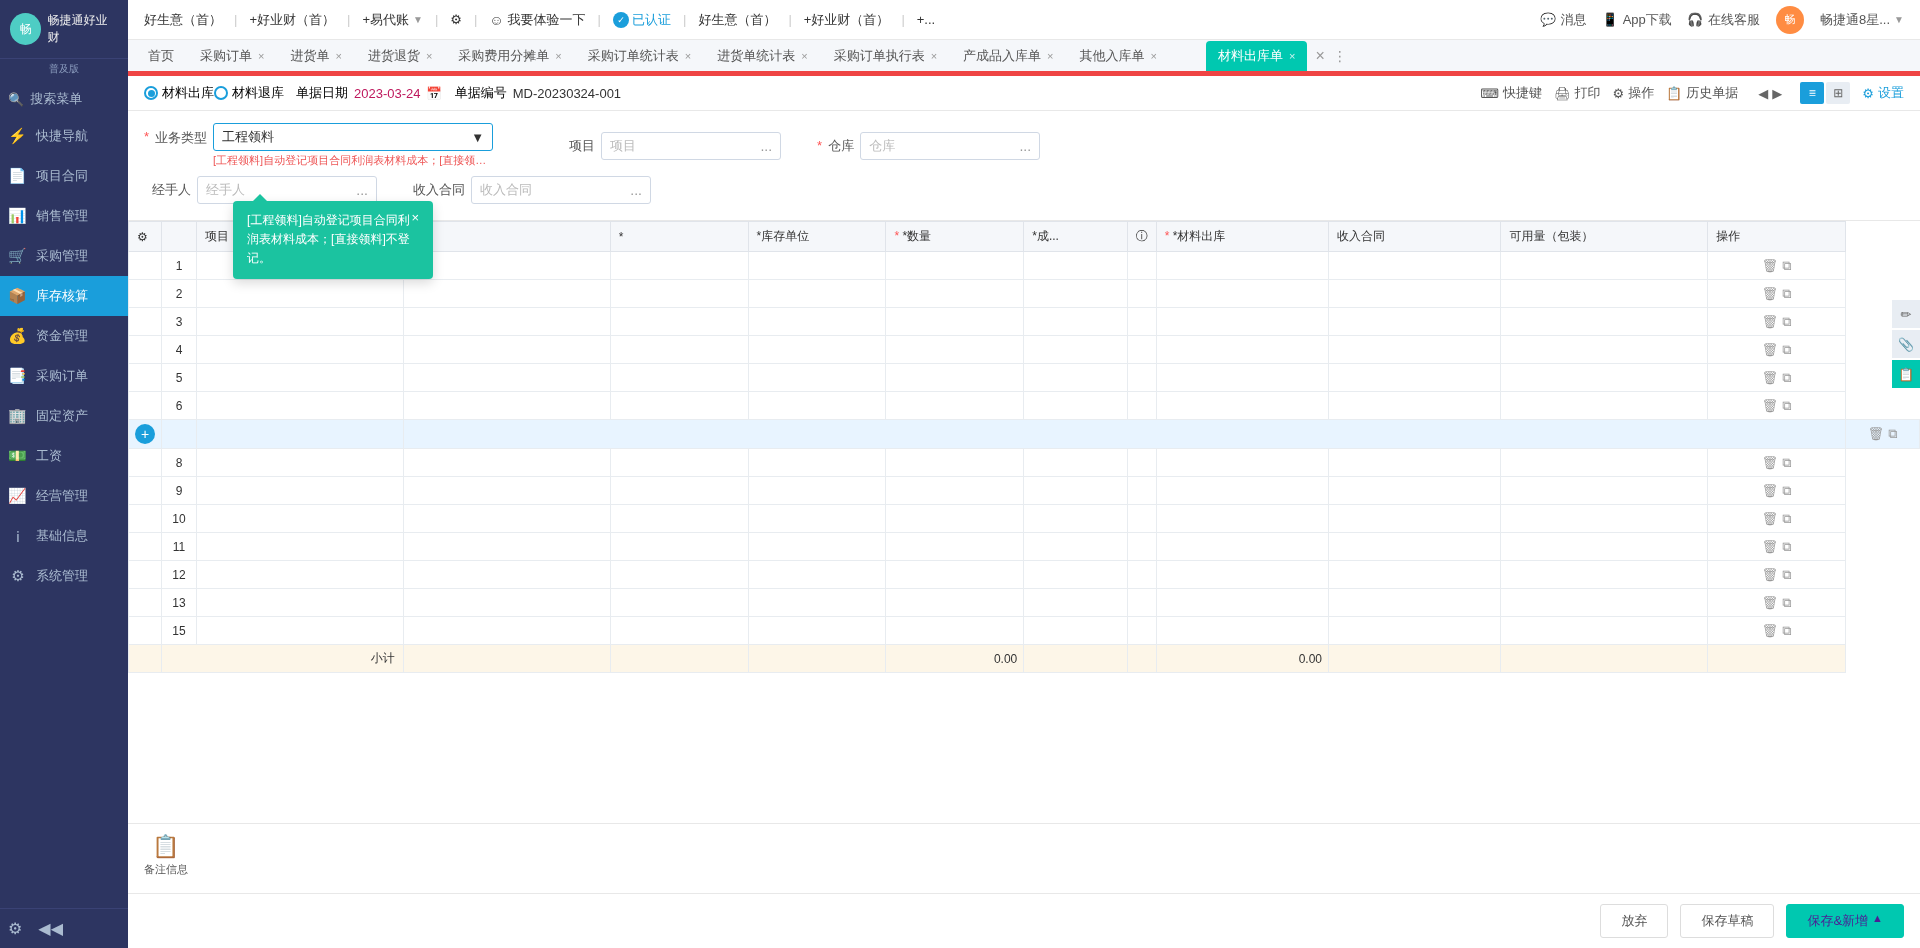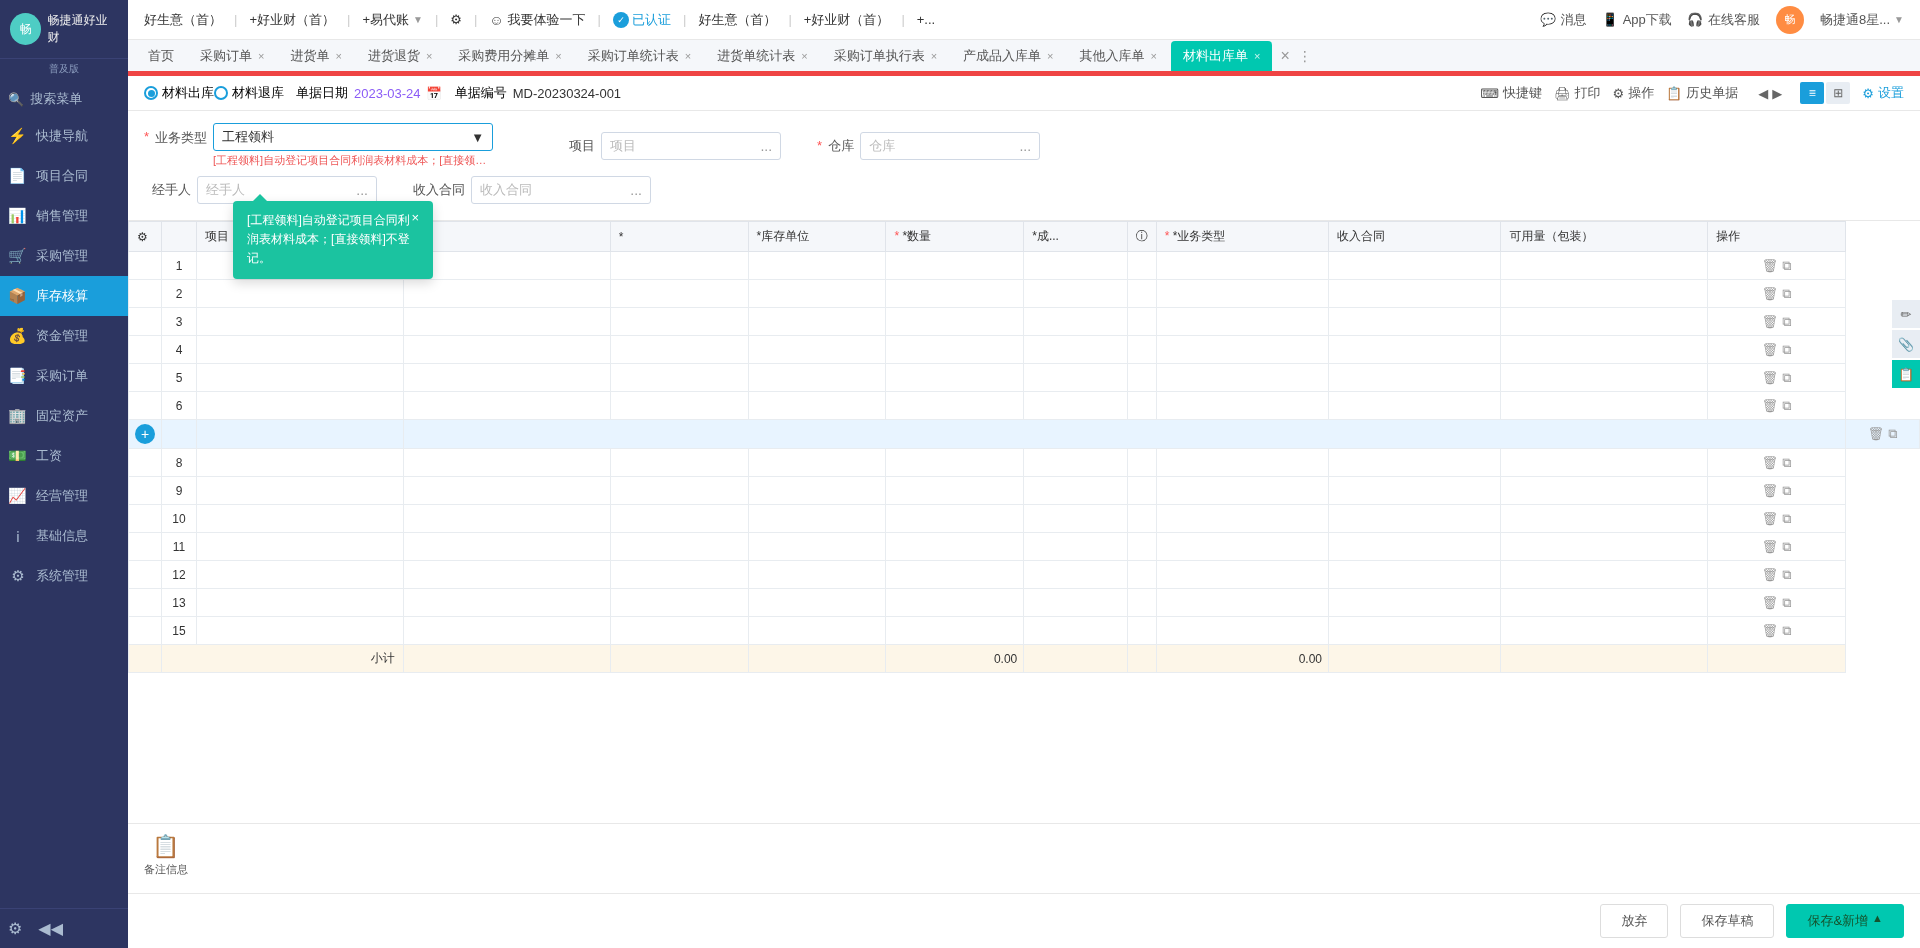--- a/index.html
+++ b/index.html
@@ -28,36 +28,36 @@
     .topbar-item .arrow { color: #999; font-size: 10px; }
     .topbar-certified { color: #1a9edb; display: flex; align-items: center; gap: 3px; }
     .topbar-certified-icon { width: 16px; height: 16px; background: #1a9edb; border-radius: 50%; color: #fff; display: flex; align-items: center; justify-content: center; font-size: 9px; }
     .topbar-right { display: flex; align-items: center; gap: 16px; font-size: 13px; color: #555; flex-shrink: 0; }
     .topbar-right-item { display: flex; align-items: center; gap: 4px; cursor: pointer; white-space: nowrap; }
     .topbar-avatar { width: 28px; height: 28px; background: #ff8c42; border-radius: 50%; display: flex; align-items: center; justify-content: center; color: #fff; font-size: 11px; }
 
     
     .tabbar { background: #f5f7fa; border-bottom: 5px solid #ef4444; padding: 0 8px; height: 36px; display: flex; align-items: center; gap: 2px; flex-shrink: 0; overflow: hidden; }
     .tab { padding: 6px 12px; border-radius: 4px 4px 0 0; cursor: pointer; color: #555; font-size: 13px; white-space: nowrap; display: flex; align-items: center; gap: 4px; height: 30px; }
-    .tab.active { background: #00c8b0; color: #fff; }
+    .tab.active { background: #00c8b0; color: #fff; margin-left: 35px; }
     .tab-close { font-size: 11px; color: #999; margin-left: 2px; }
     .tab.active .tab-close { color: rgba(255,255,255,0.8); }
     .tab-close-btn { font-size: 16px; color: #999; cursor: pointer; margin-left: 6px; }
 
     
     .toolbar { background: #fff; border-bottom: 1px solid #e8e8e8; padding: 6px 16px; display: flex; align-items: center; justify-content: space-between; flex-shrink: 0; }
     .toolbar-left { display: flex; align-items: center; gap: 12px; }
     .toolbar-right { display: flex; align-items: center; gap: 12px; }
     .toolbar-btn { display: flex; align-items: center; gap: 4px; cursor: pointer; color: #555; font-size: 13px; }
     .radio-group { display: flex; align-items: center; gap: 0; }
     .radio-item { display: flex; align-items: center; gap: 4px; cursor: pointer; }
     .radio-circle { width: 14px; height: 14px; border-radius: 50%; border: 2px solid #1a9edb; display: flex; align-items: center; justify-content: center; }
     .radio-circle.checked::after { content: ''; width: 7px; height: 7px; background: #1a9edb; border-radius: 50%; }
     .date-field { display: flex; align-items: center; gap: 6px; }
-    .date-value { color: #8b5cf6; font-weight: 500; }
+    .date-value { color: #be185d; font-weight: 500; }
     .doc-num { color: #333; }
 
     
     .form-area { background: #fff; padding: 12px 16px 8px; flex-shrink: 0; border-bottom: 1px solid #e8e8e8; }
     .form-row { display: flex; align-items: center; gap: 16px; margin-bottom: 8px; }
     .form-field { display: flex; align-items: center; gap: 6px; min-width: 200px; }
     .form-input { border: 1px solid #d0d8e4; border-radius: 3px; padding: 4px 8px; min-width: 160px; color: #333; display: flex; align-items: center; justify-content: space-between; cursor: pointer; height: 28px; }
     .form-input.filled { border-color: #1a9edb; }
     .form-dots { color: #999; font-size: 14px; cursor: pointer; }
 
@@ -82,21 +82,21 @@
     .table-subtotal td { font-weight: 500; color: #333; }
     .add-row-btn { display: flex; align-items: center; justify-content: center; width: 20px; height: 20px; background: #1a9edb; border-radius: 50%; color: #fff; cursor: pointer; font-size: 14px; }
 
     
     .notes-area { background: #fff; border-top: 1px solid #e8e8e8; padding: 10px 16px; display: flex; gap: 12px; align-items: flex-start; min-height: 70px; flex-shrink: 0; }
     .notes-input { border: none; outline: none; color: #999; font-size: 13px; width: 100%; }
 
     
     .bottom-bar { background: #fff; border-top: 1px solid #e8e8e8; padding: 10px 16px; display: flex; align-items: center; justify-content: flex-end; gap: 12px; flex-shrink: 0; }
     .btn { padding: 7px 20px; border-radius: 3px; cursor: pointer; font-size: 13px; border: 1px solid #ddd; background: #fff; color: #555; }
-    .btn-primary { background: #00c8b0; color: #14532d; border-color: #00c8b0; display: flex; align-items: flex-start; gap: 4px; }
+    .btn-primary { background: #00c8b0; color: #4c1d95; border-color: #00c8b0; display: flex; align-items: flex-start; gap: 4px; }
     .btn-primary-arrow { font-size: 11px; }
 
     
     ::-webkit-scrollbar { width: 6px; height: 6px; }
     ::-webkit-scrollbar-track { background: #f1f1f1; }
     ::-webkit-scrollbar-thumb { background: #ccc; border-radius: 3px; }
   </style>
 </head>
 <body>
 
@@ -407,21 +407,21 @@
         <tr>
           <th class="settings-col">⚙</th>
           <th style="width:35px;text-align:center;"></th>
           <th style="min-width:120px;">项目</th>
           <th class="required" style="min-width:120px;">*</th>
           <th style="min-width:80px;">*</th>
           <th style="min-width:80px;">*库存单位</th>
           <th class="required" style="min-width:80px;">*数量</th>
           <th style="min-width:60px;">*成...</th>
           <th style="width:24px;">ⓘ</th>
-          <th class="required" style="min-width:100px;">*业务类型</th>
+          <th class="required" style="min-width:100px;">*材料出库</th>
           <th style="min-width:100px;">收入合同</th>
           <th style="min-width:120px;">可用量（包装）</th>
           <th style="min-width:80px;">操作</th>
         </tr>
       </thead>
       <tbody>
 
         <tr>
           <td></td>
           <td class="row-num">1</td>

